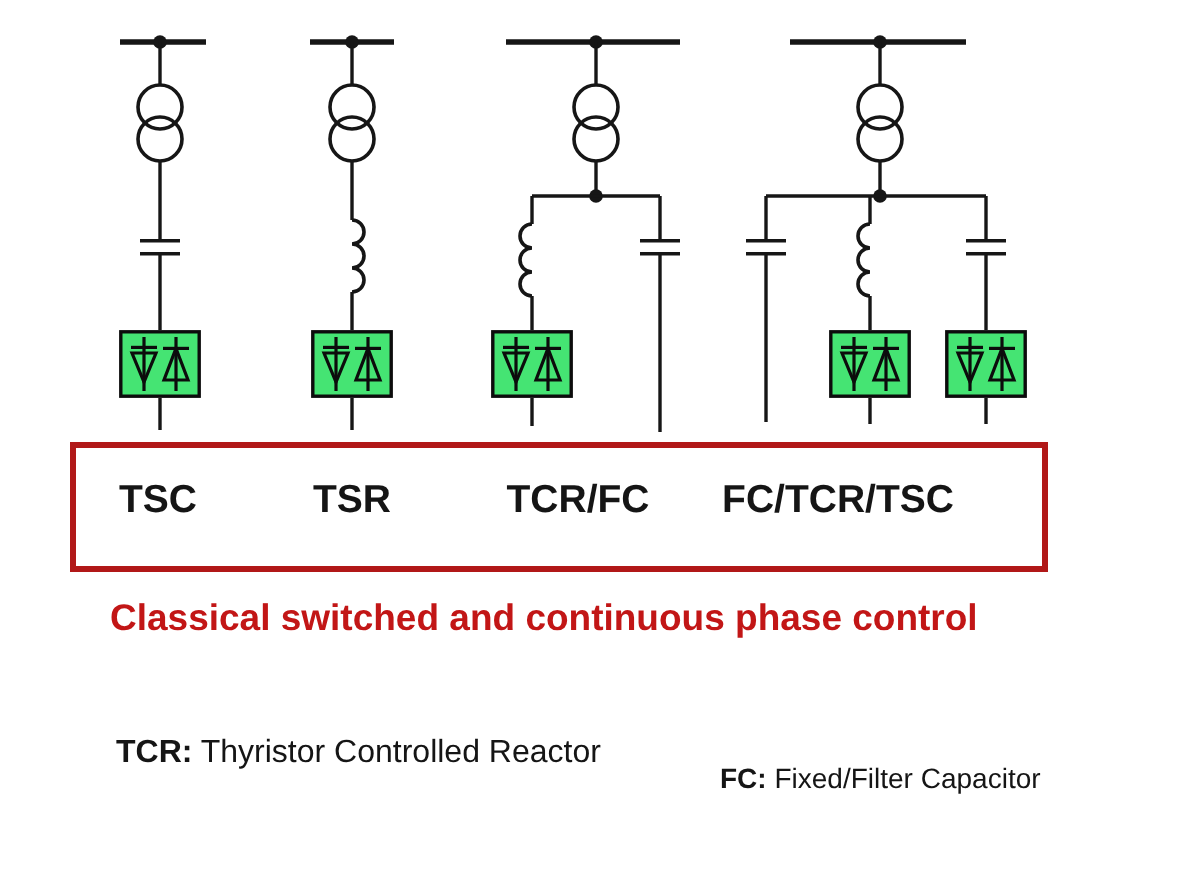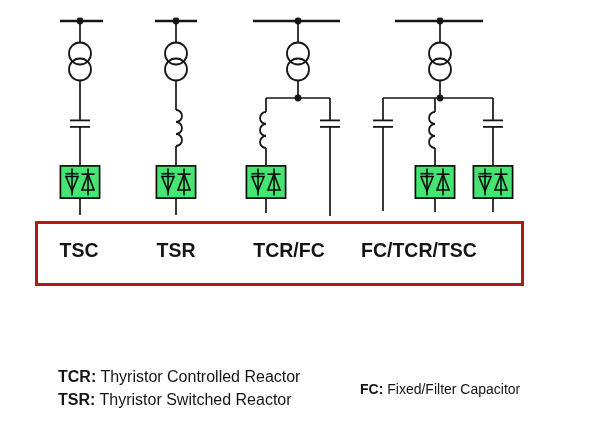--- a/index.html
+++ b/index.html
@@ -173,29 +173,26 @@
     </g>
   </svg>
 
   <div class="label-box">
     <span class="cfg-label" style="left:41px">TSC</span>
     <span class="cfg-label" style="left:138px">TSR</span>
     <span class="cfg-label" style="left:381px">FC/TCR/TSC</span>
     <span class="cfg-label" style="left:251px">TCR/FC</span>
   </div>
 
+  <div class="caption">Classical switched and continuous phase control</div>
 
   <div class="legend-left">
     <div class="legend-line">
       <span class="term">TCR</span>
       <span class="def">Thyristor Controlled Reactor</span>
-    </div>
-    <div class="legend-line">
-      <span class="term">TSR</span>
-      <span class="def">Thyristor Switched Reactor</span>
     </div>
   </div>
 
   <div class="legend-right">
     <div class="legend-line">
       <span class="term">FC</span>
       <span class="def">Fixed/Filter Capacitor</span>
     </div>
   </div>
 

